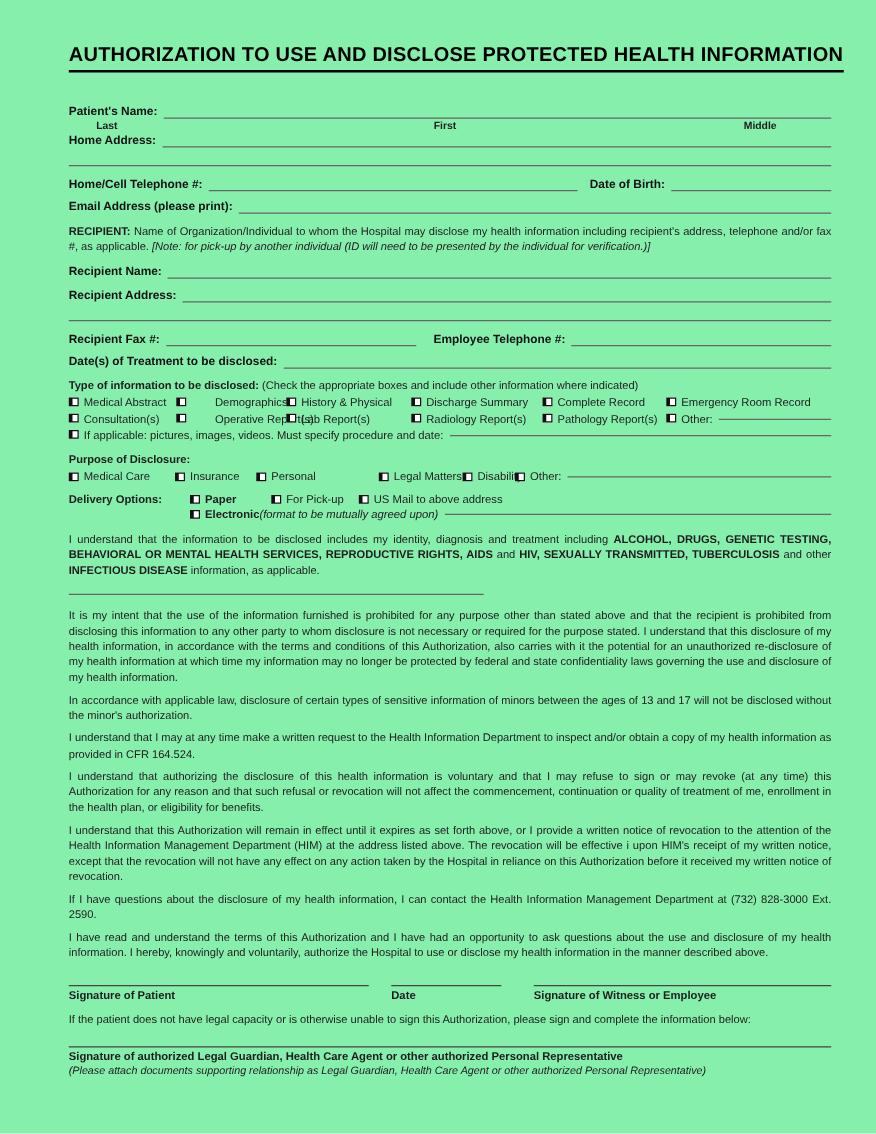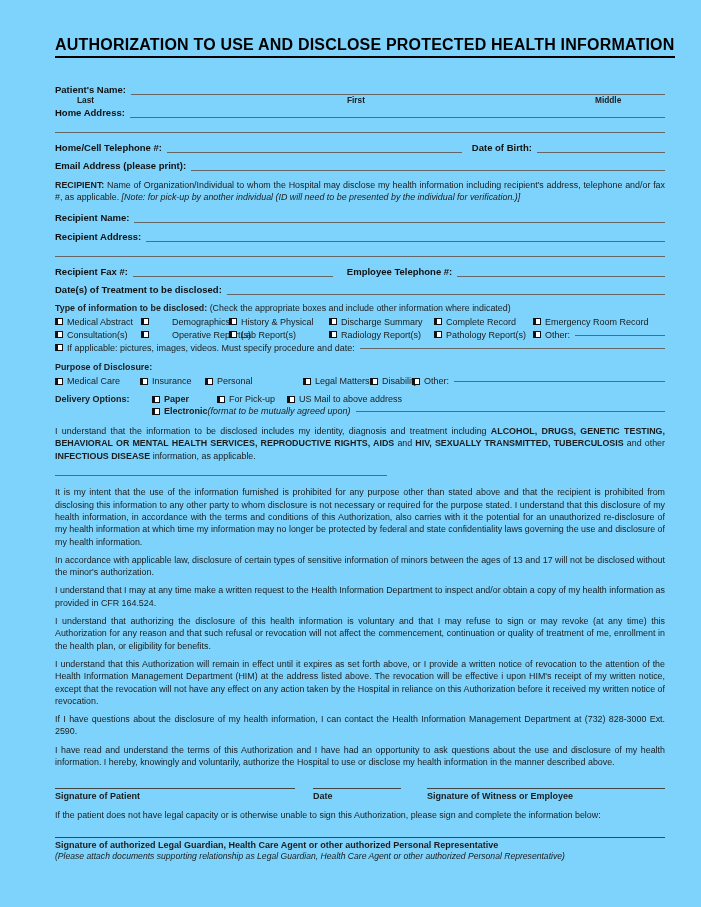--- a/index.html
+++ b/index.html
@@ -1,18 +1,18 @@
 <!DOCTYPE html>
 <html><head>
 <meta charset="utf-8">
 <style>
   * { box-sizing: border-box; }
   html,body { margin:0; padding:0; background:#ffffff; }
   .page {
-    width:701px; height:907px; position:relative; background:#7dd3fc;
+    width:701px; height:907px; position:relative; background:#86efac;
     font-family:"Liberation Sans", sans-serif; color:#1c1c1c;
     padding:36px 36px 0 55px; overflow:hidden;
   }
   
   .title {
     font-size:16px; font-weight:bold; letter-spacing:.2px; white-space:nowrap;
     display:inline-block; border-bottom:2.5px solid #000; padding-bottom:2px; color:#000;
   }
   
   .frow { display:flex; align-items:flex-end; font-size:9.5px; margin-top:9px; }

